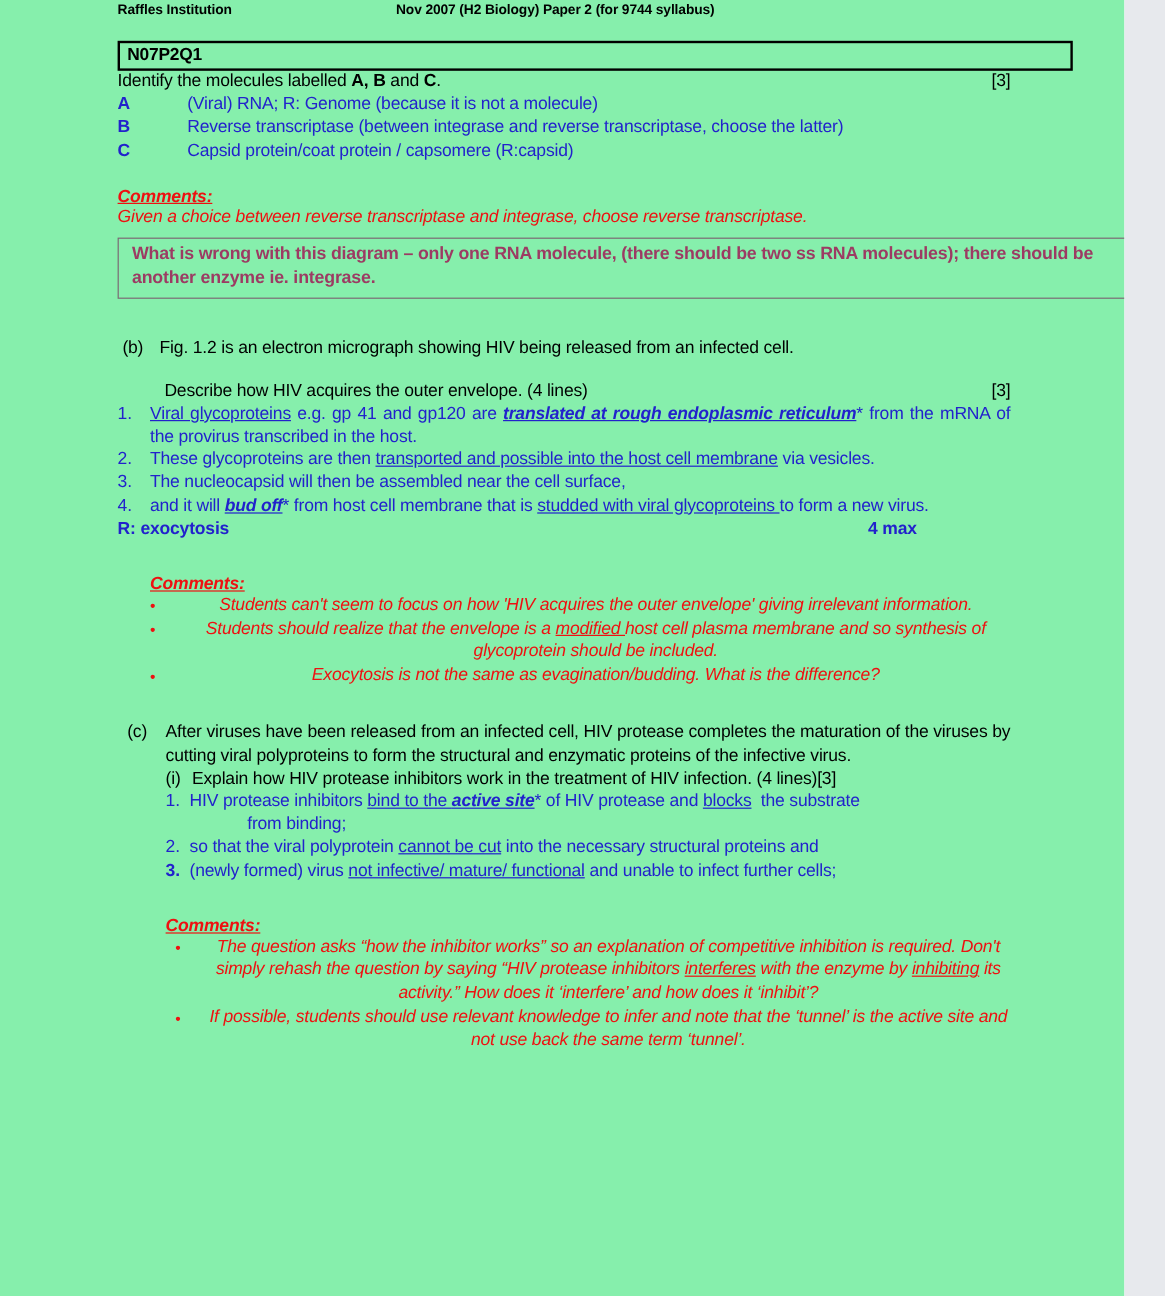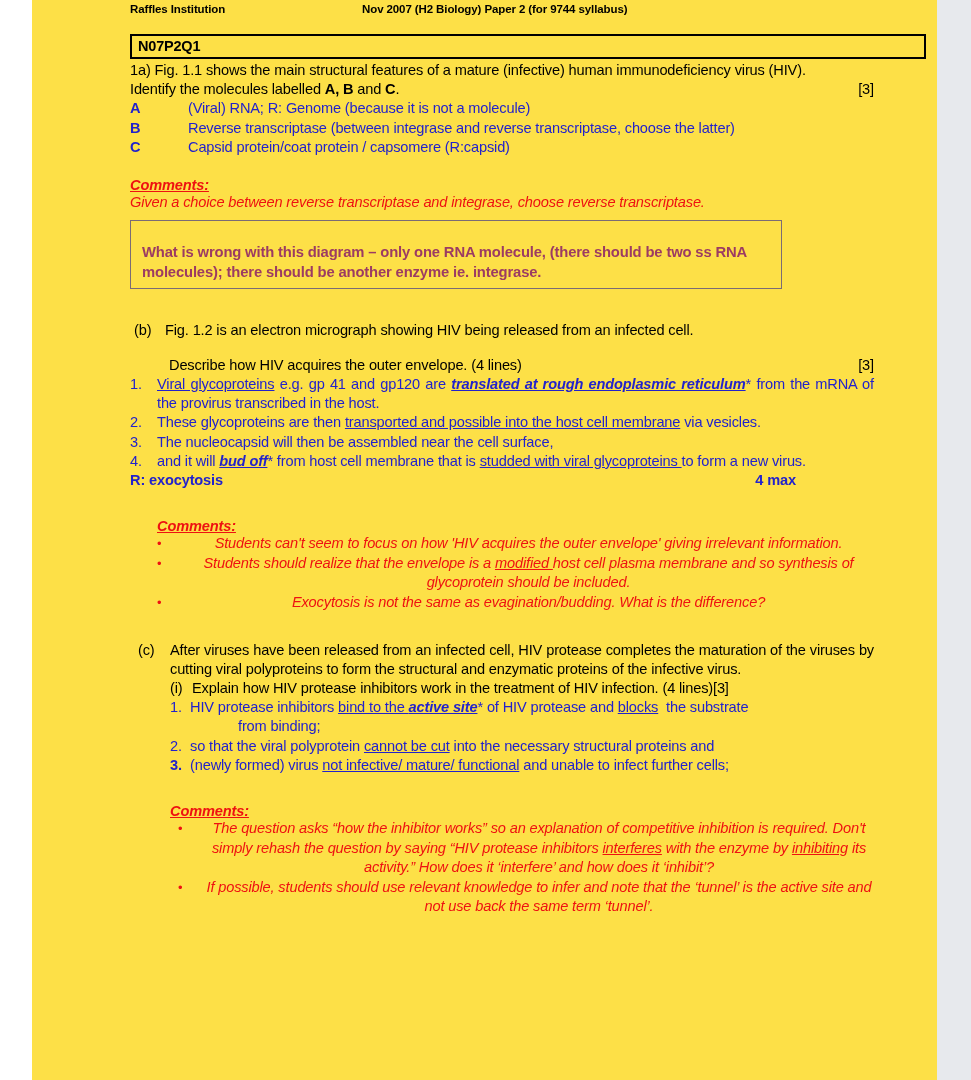--- a/index.html
+++ b/index.html
@@ -12,23 +12,22 @@
     height: 1080px;
     overflow: hidden;
     font-family: "Liberation Sans", sans-serif;
     position: relative;
   }
   .page {
     position: absolute;
     left: 0; top: 0;
     width: 937px;
     height: 1080px;
-    background: #fde047;
+    background: #86efac;
     overflow: hidden;
-    margin-left: 32px;
   }
   .right-gutter {
     position: absolute;
     left: 937px; top: 0;
     width: 34px;
     height: 1080px;
     background: #e7e9ed;
   }
   .content {
     position: absolute;
@@ -105,23 +104,23 @@
     font-size: 14.6px;
     font-weight: bold;
     font-style: italic;
     text-decoration: underline;
     letter-spacing: -0.15px;
   }
 
   
   .purple-box {
     border: 1.3px solid #7b6b75;
-    width: 652px;
+    width: 872px;
     box-sizing: border-box;
-    padding: 21px 9px 6px 11px;
+    padding: 3px 9px 6px 11px;
     margin-top: 7px;
     color: #9c3b63;
     font-size: 14.8px;
     font-weight: bold;
     line-height: 20px;
     letter-spacing: -0.15px;
   }
 
   
   .num-row { display: flex; align-items: flex-start; }
@@ -154,27 +153,20 @@
   <div class="content">
 
     <div class="run-head">
       <div class="rh-left">Raffles Institution</div>
       <div class="rh-right">Nov 2007 (H2 Biology) Paper 2 (for 9744 syllabus)</div>
     </div>
 
 
     <div class="code-box">N07P2Q1</div>
 
-    <div class="blk just q-para row-hang" style="margin-top:2px;">
-      <div class="bdy">
-        <span>1a)</span>
-        <span> </span>
-        <span>Fig. 1.1 shows the main structural features of a mature (infective) human immunodeficiency virus (HIV).</span>
-      </div>
-    </div>
 
     <div class="blk">
       <span class="marks-right">[3]</span>
       <span>Identify the molecules labelled </span><span class="bold">A, B</span><span> and </span><span class="bold">C</span><span>.</span>
     </div>
 
     <div class="blue abc-row">
       <div class="abc-key">A</div>
       <div class="abc-val">(Viral) RNA;  R: Genome (because it is not a molecule)</div>
     </div>

